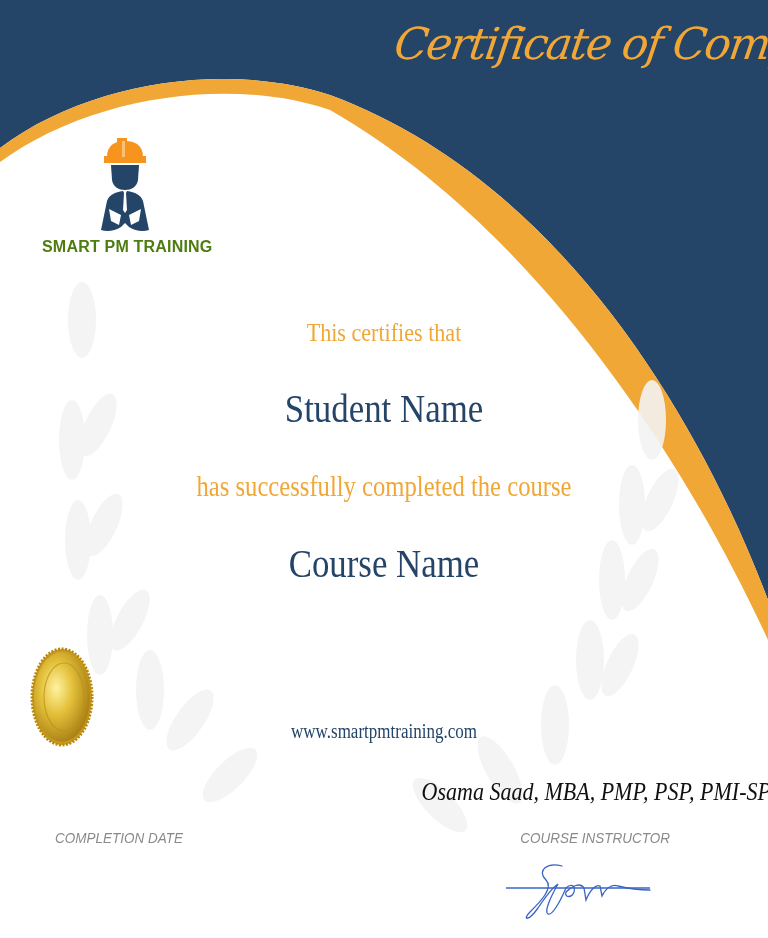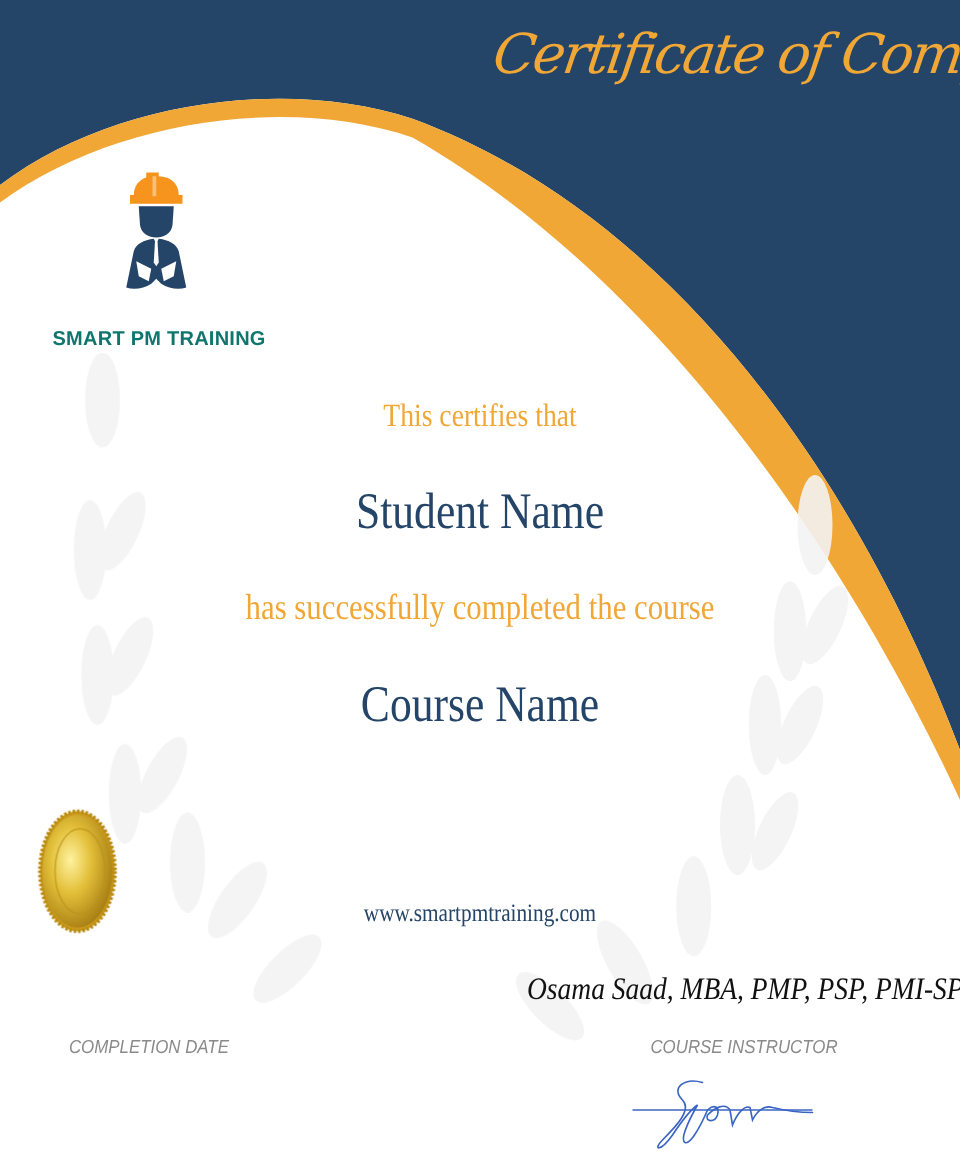--- a/index.html
+++ b/index.html
@@ -1,21 +1,21 @@
 <!DOCTYPE html>
 <html><head>
   <meta charset="utf-8">
   <style>
     html, body { margin:0; padding:0; }
     body { width:768px; height:938px; position:relative; overflow:hidden; background:#ffffff; font-family:"Liberation Serif", serif; }
     .bg-svg { position:absolute; left:0; top:0; width:768px; height:938px; }
     .title { position:absolute; left:395px; top:18px; width:365px; text-align:center; font-family:"DejaVu Serif", serif; font-style:italic; font-size:44px; color:#f0a736; letter-spacing:-2px; transform:skewX(-8deg); white-space:nowrap; }
     .logo { position:absolute; left:30px; top:135px; width:190px; }
     .logo-svg { position:absolute; left:65px; top:0; }
-    .logo-text { position:absolute; left:12px; top:128px; font-family:"Liberation Sans", sans-serif; font-weight:bold; font-size:16px; color:#0f766e; letter-spacing:0.2px; white-space:nowrap; }
+    .logo-text { position:absolute; left:12px; top:103px; font-family:"Liberation Sans", sans-serif; font-weight:bold; font-size:16px; color:#4d7c0f; letter-spacing:0.2px; white-space:nowrap; }
     .center-text { position:absolute; left:0; width:768px; text-align:center; white-space:nowrap; }
     .certifies { top:318px; font-size:26px; color:#f0a736; transform:scaleX(0.85); }
     .student { top:384px; font-size:41px; color:#244468; transform:scaleX(0.85); }
     .completed { top:470px; font-size:29px; color:#f0a736; transform:scaleX(0.85); }
     .course { top:539px; font-size:41px; color:#244468; transform:scaleX(0.85); }
     .website { top:720px; font-size:20px; color:#244468; transform:scaleX(0.85); }
     .seal { position:absolute; left:30px; top:647px; }
     .instructor-name { position:absolute; left:400px; top:778px; width:360px; text-align:center; font-style:italic; font-size:25px; color:#111111; white-space:nowrap; transform:scaleX(0.88); }
     .label { position:absolute; font-family:"Liberation Sans", sans-serif; font-style:italic; font-size:15px; color:#8a8a8a; white-space:nowrap; transform:scaleX(0.9); }
     .label-date { left:48px; top:829px; }

